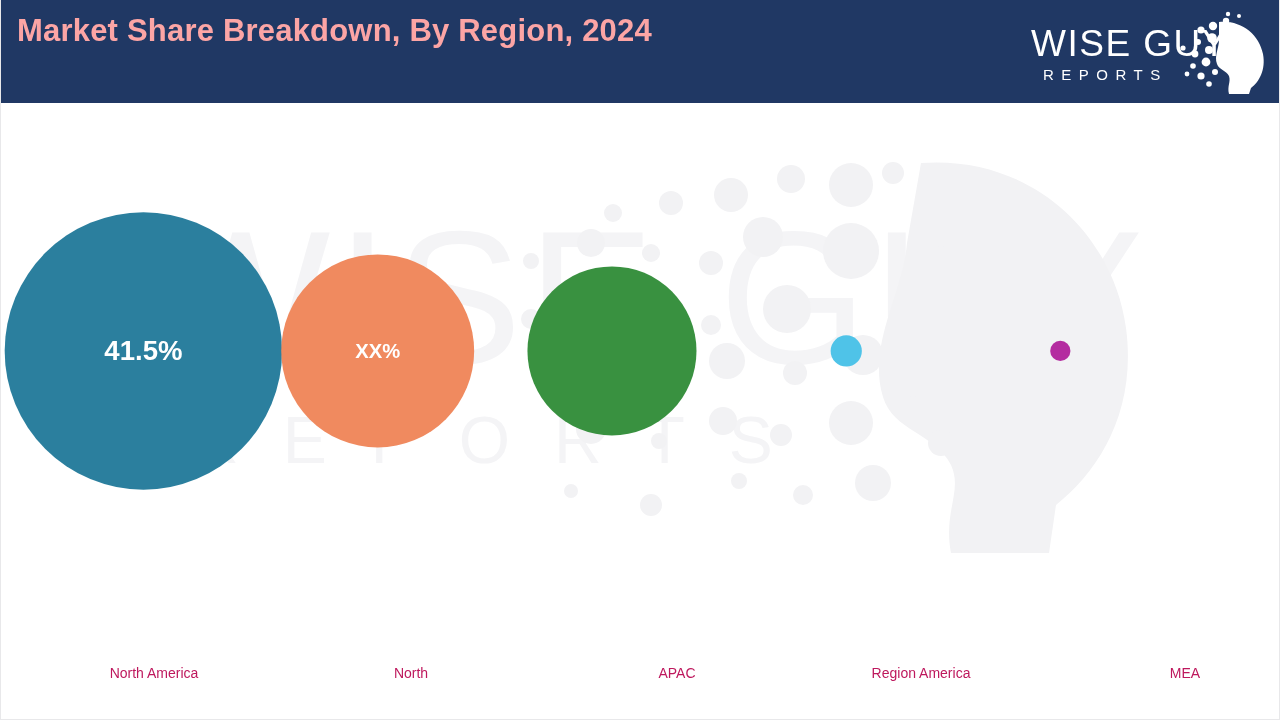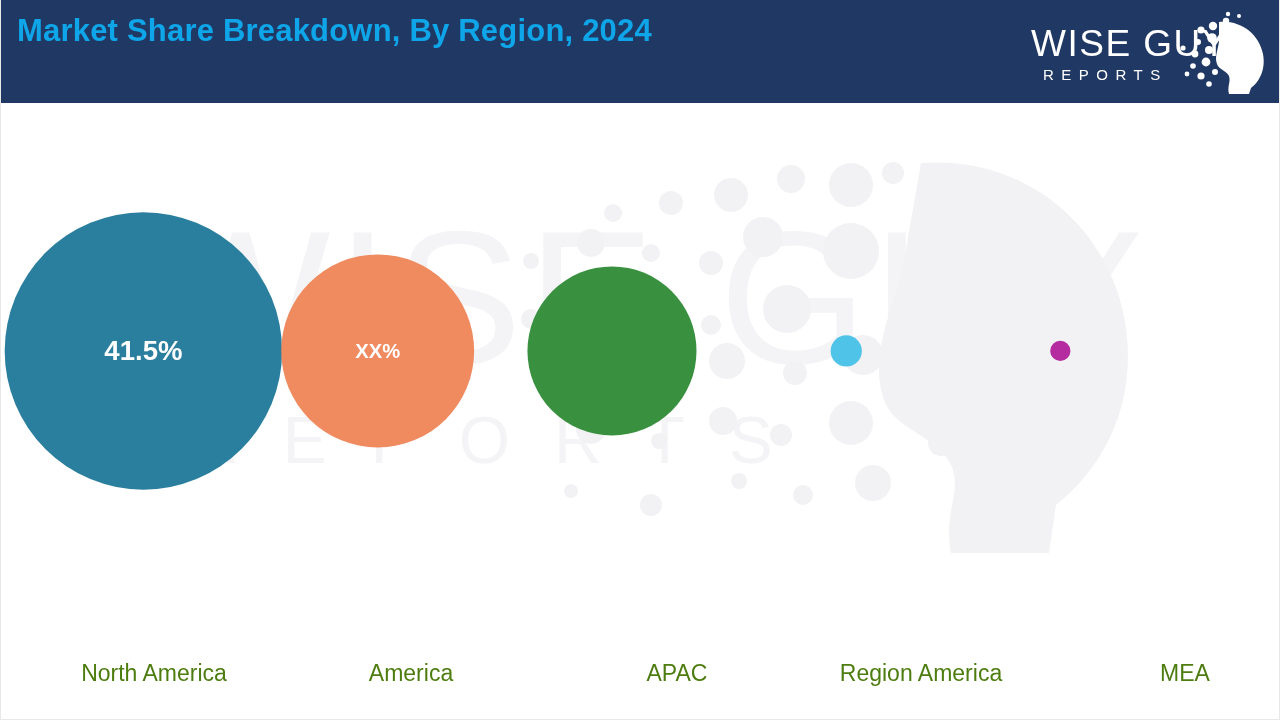--- a/index.html
+++ b/index.html
@@ -32,21 +32,21 @@
     background: #203864;
     z-index: 40;
   }
 
   #page-title {
     position: absolute;
     left: 16px;
     top: 13px;
     font-size: 31px;
     font-weight: bold;
-    color: #0ea5e9;
+    color: #fca5a5;
     letter-spacing: 0.2px;
     white-space: nowrap;
   }
 
   
   #header-logo {
     position: absolute;
     right: 8px;
     top: 8px;
     width: 250px;
@@ -95,22 +95,22 @@
     left: 0;
     top: 660px;
     width: 1280px;
     height: 46px;
     z-index: 10;
   }
 
   .category-label {
     position: absolute;
     top: 0;
-    font-size: 23px;
-    color: #4d7c0f;
+    font-size: 14px;
+    color: #be185d;
     white-space: nowrap;
     transform: translateX(-50%);
     line-height: 26px;
   }
 </style>
 </head>
 <body>
 
 <div id="page">
 
@@ -211,19 +211,19 @@
             <circle cx="920" cy="246" r="17" fill="#4FC3E8"></circle>
             <circle cx="1153" cy="246" r="11" fill="#B42CA0"></circle>
           </g>
       </svg>
     </div>
 
   </div>
 
   <div id="category-axis">
       <div class="category-label" style="left: 153px;">North America</div>
-      <div class="category-label" style="left: 410px;">America</div>
+      <div class="category-label" style="left: 410px;">North</div>
       <div class="category-label" style="left: 676px;">APAC</div>
       <div class="category-label" style="left: 920px;">Region America</div>
       <div class="category-label" style="left: 1153px; margin-left: 31px;">MEA</div>
     </div>
 
 </div>
 
 </body></html>

